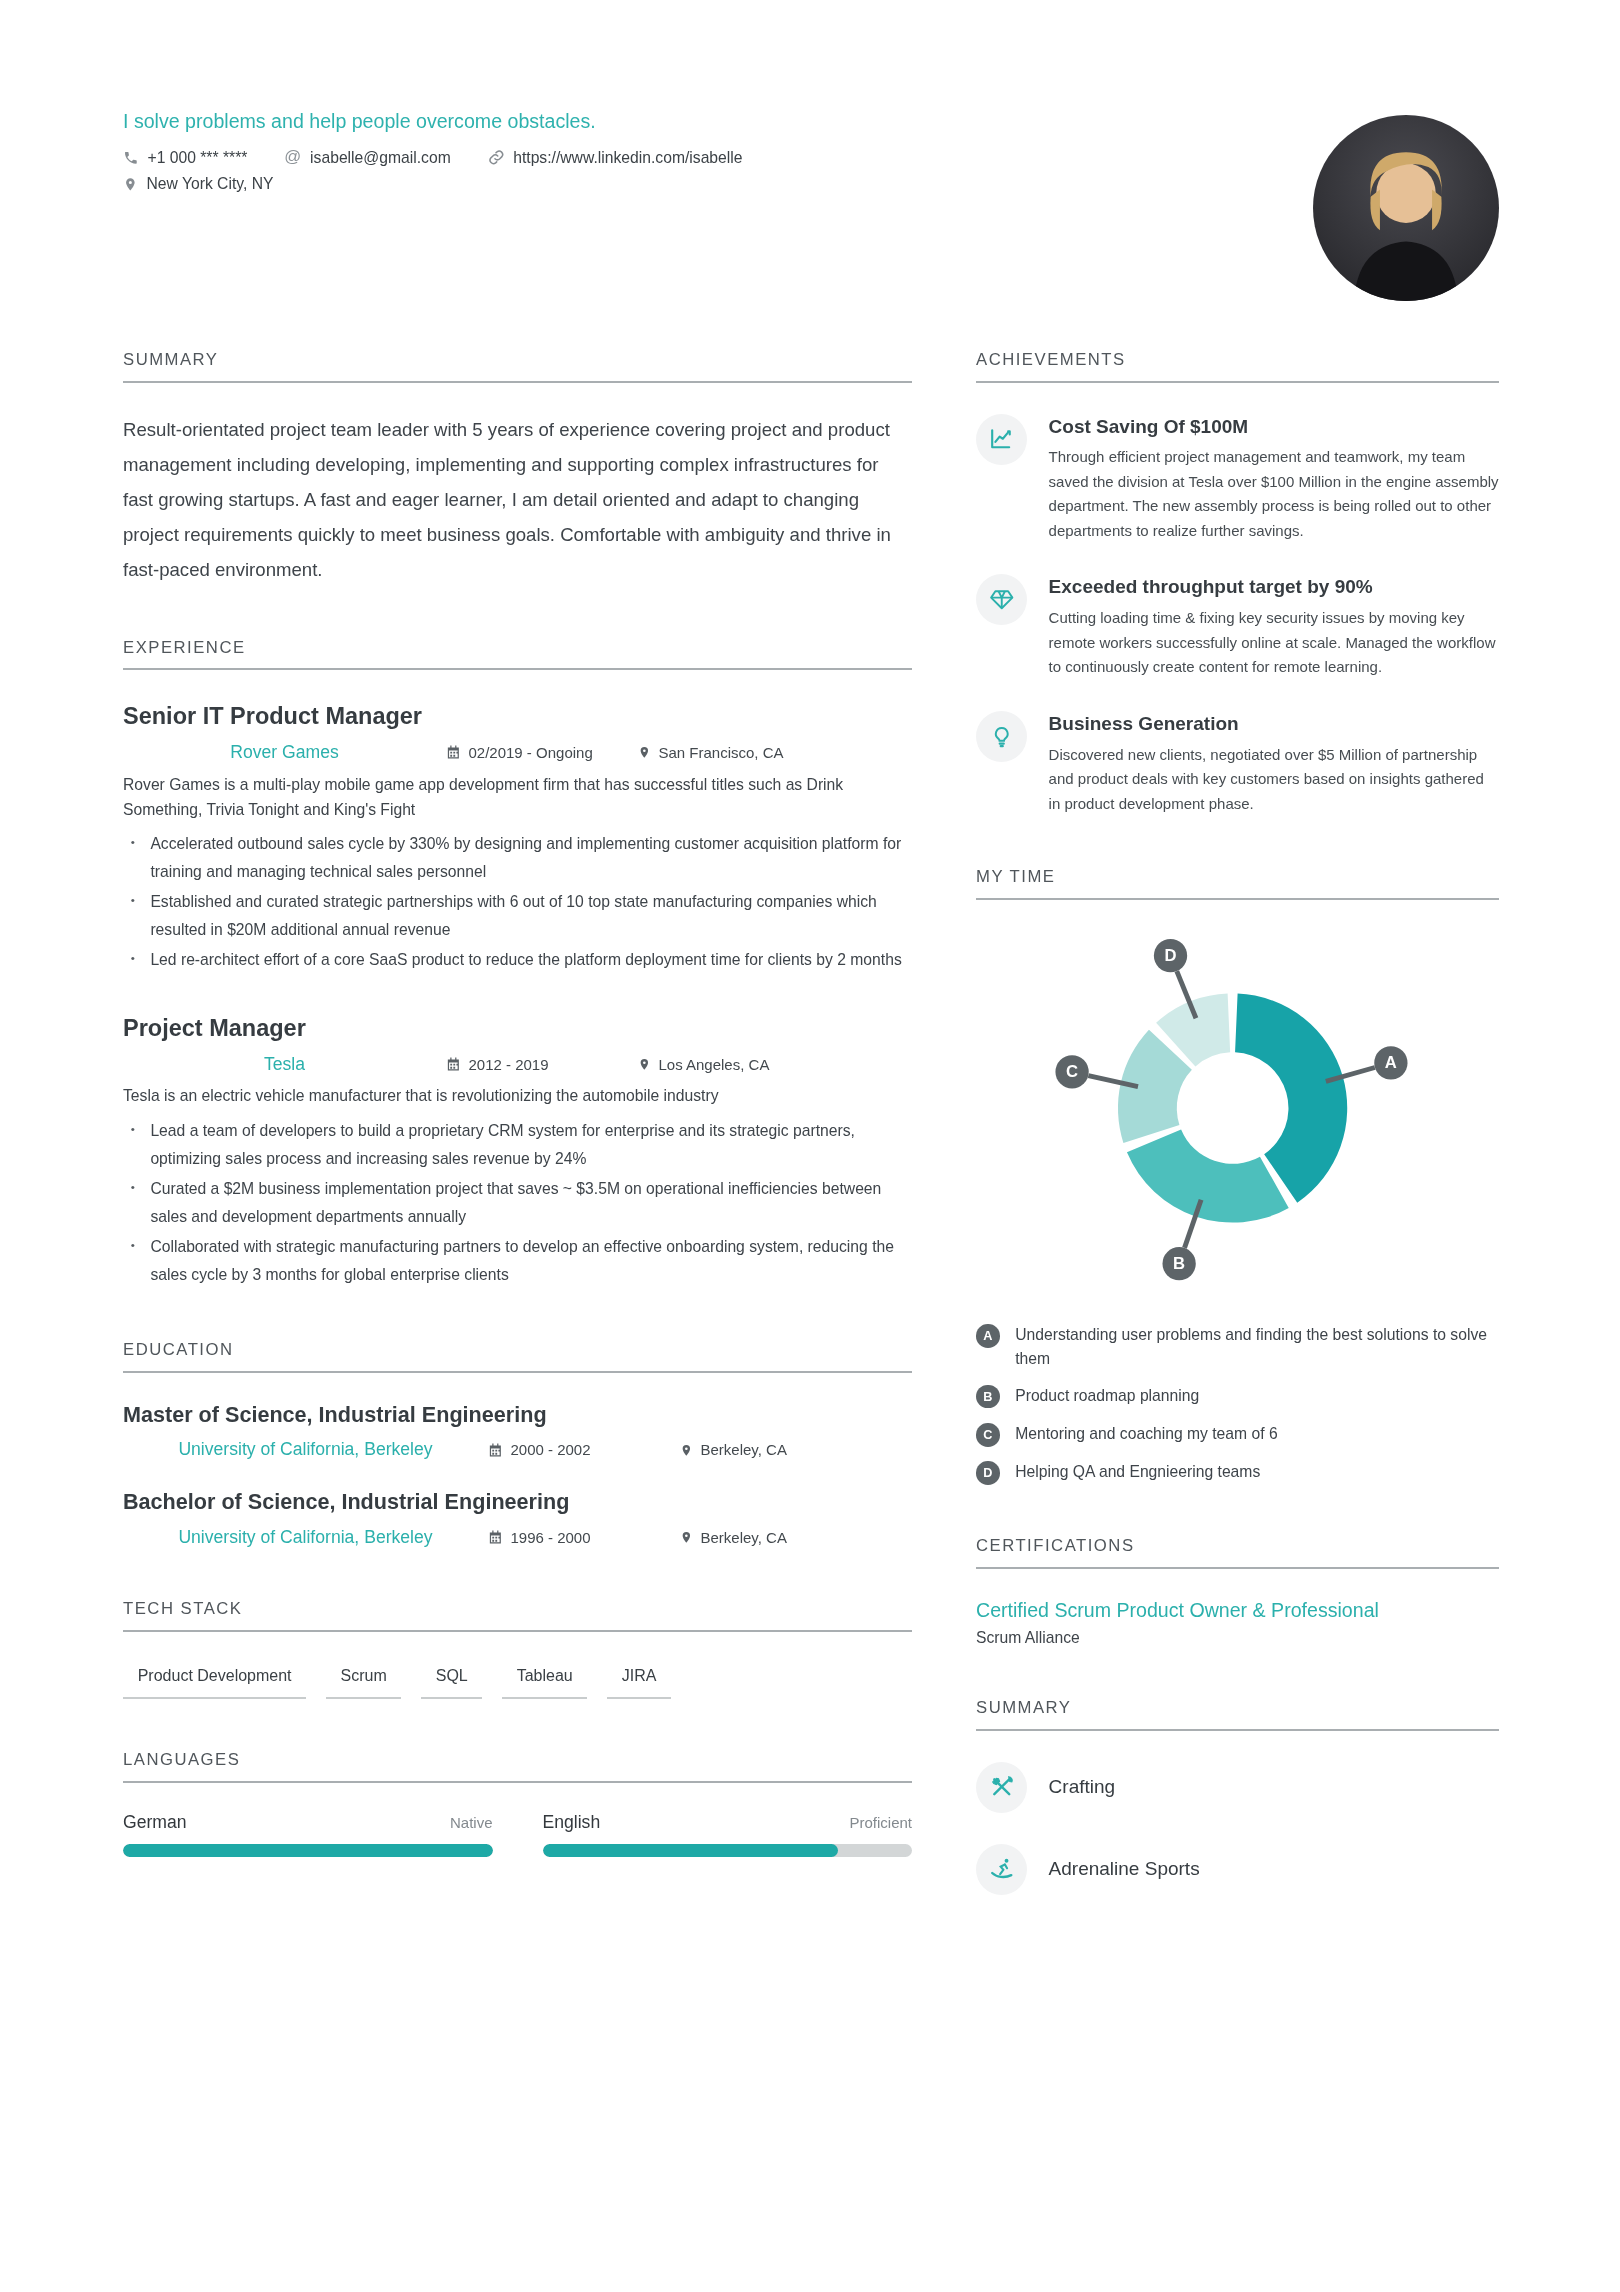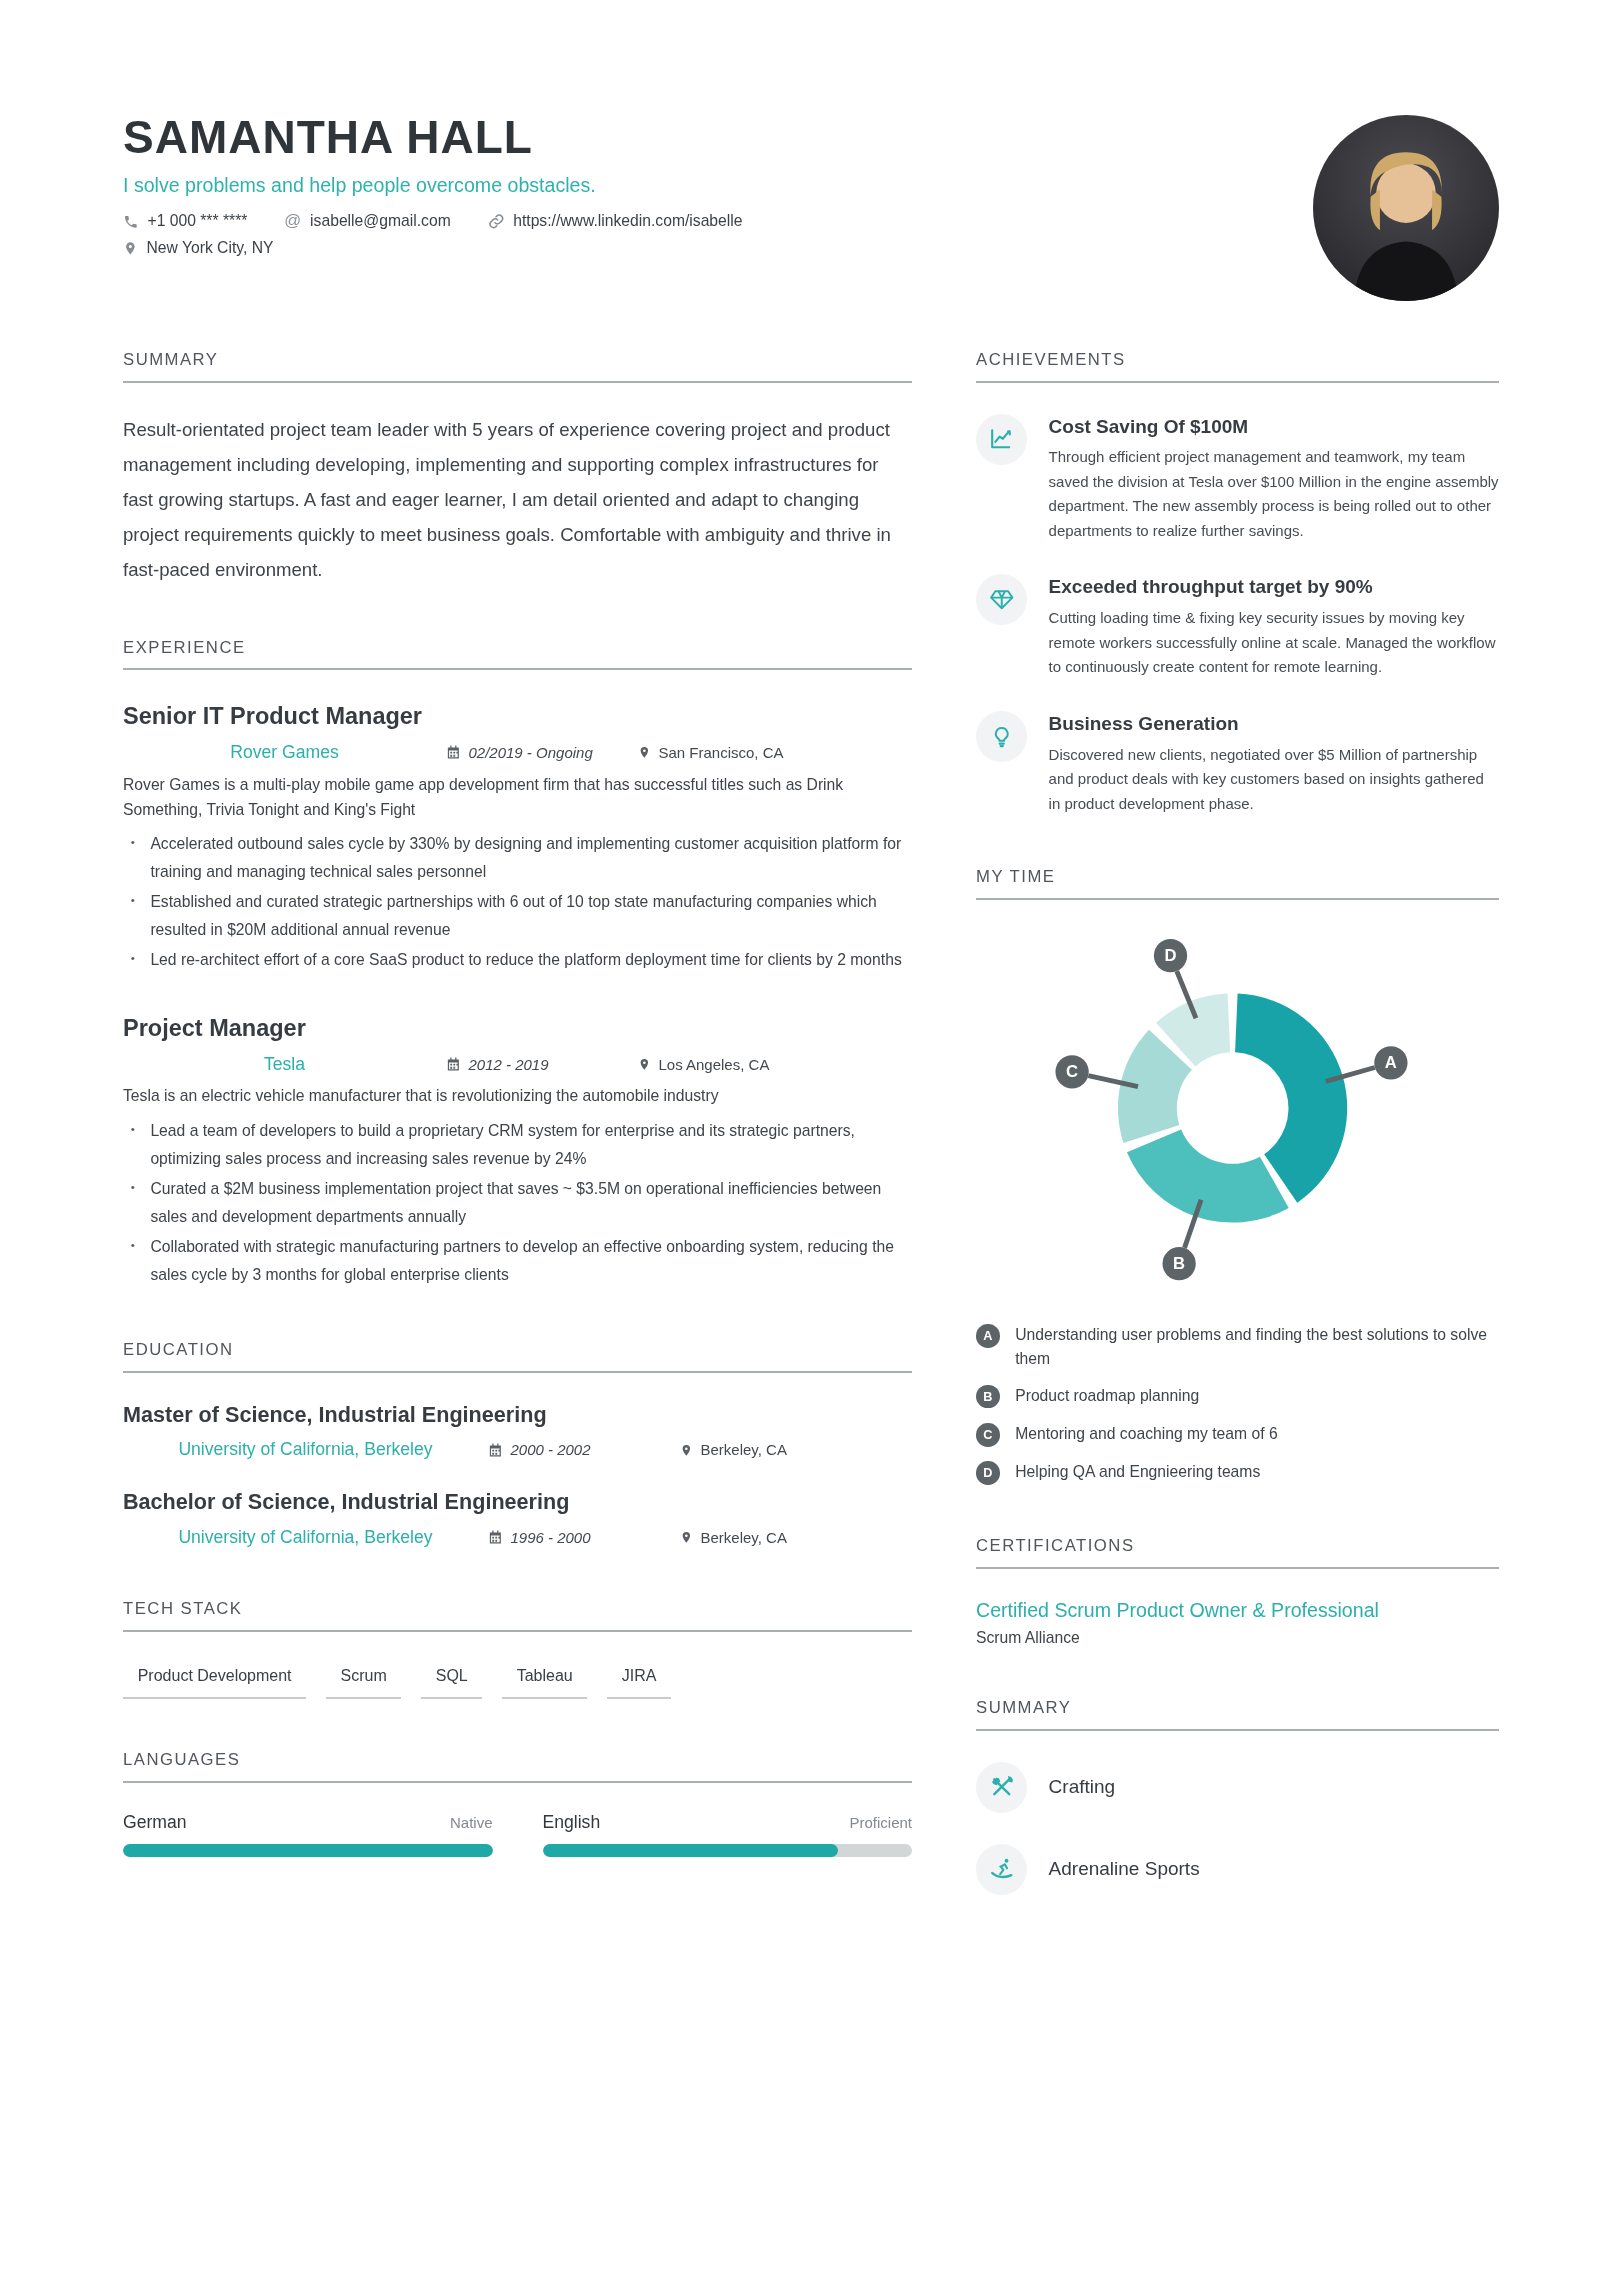--- a/index.html
+++ b/index.html
@@ -29,21 +29,21 @@
   }
   
   .summary-text{font-size:18.6px;line-height:35px;color:#3e444a;margin-top:29px;}
   
   .job{margin-top:33px;}
   .job-title{font-size:23.5px;font-weight:600;color:#363c41;margin:0;}
   .meta-row{display:flex;align-items:center;margin-top:11.8px;}
   .company{font-size:17.6px;color:#2bb0ac;text-decoration:none;flex:0 0 323px;text-align:center;}
   .edu .company{flex:0 0 365px;}
   .meta{display:flex;align-items:center;gap:7.8px;font-size:15px;color:#43494e;}
-  .meta-date{flex:0 0 192px;font-style:italic;}
+  .meta-date{flex:0 0 192px;}
   .job-desc{font-size:15.7px;line-height:24.5px;color:#3e444a;margin-top:9.8px;}
   .bullets{list-style:none;margin:7.8px 0 0 0;padding:0;}
   .bullets li{
     position:relative;padding-left:27.4px;font-size:15.7px;line-height:28px;color:#3e444a;margin-top:2px;
   }
   .bullets li::before{content:"•";position:absolute;left:7.8px;top:-2px;font-size:11.8px;color:#565c61;}
   .degree{margin-top:29px;}
   .degree-title{font-size:21.6px;font-weight:600;color:#363c41;margin:0;}
   
   .tags{display:flex;flex-wrap:wrap;gap:19.6px;margin-top:35px;}
@@ -84,21 +84,20 @@
   .icon-dark{color:#5a6065;}
   .icon-teal{color:#2bb0ac;}
 </style>
 </head>
 <body>
 
 <div class="page">
 
   <div class="head">
     <div>
-      <h1 class="name">SAMANTHA HALL</h1>
       <div class="tagline">I solve problems and help people overcome obstacles.</div>
 
       <div class="contact-row">
         <span class="c-item">
           <svg class="icon-gray" width="15.7" height="15.7" viewBox="0 0 24 24" fill="currentColor">
               <path d="M6.6 10.8c1.4 2.8 3.8 5.1 6.6 6.6l2.2-2.2c.3-.3.7-.4 1-.2 1.1.4 2.3.6 3.6.6.6 0 1 .4 1 1V20c0 .6-.4 1-1 1C10.6 21 3 13.4 3 4c0-.6.4-1 1-1h3.5c.6 0 1 .4 1 1 0 1.2.2 2.4.6 3.6.1.3 0 .7-.2 1l-2.3 2.2z"></path>
             </svg>
           <span>+1 000 *** ****</span>
         </span>
         <span class="c-item">

